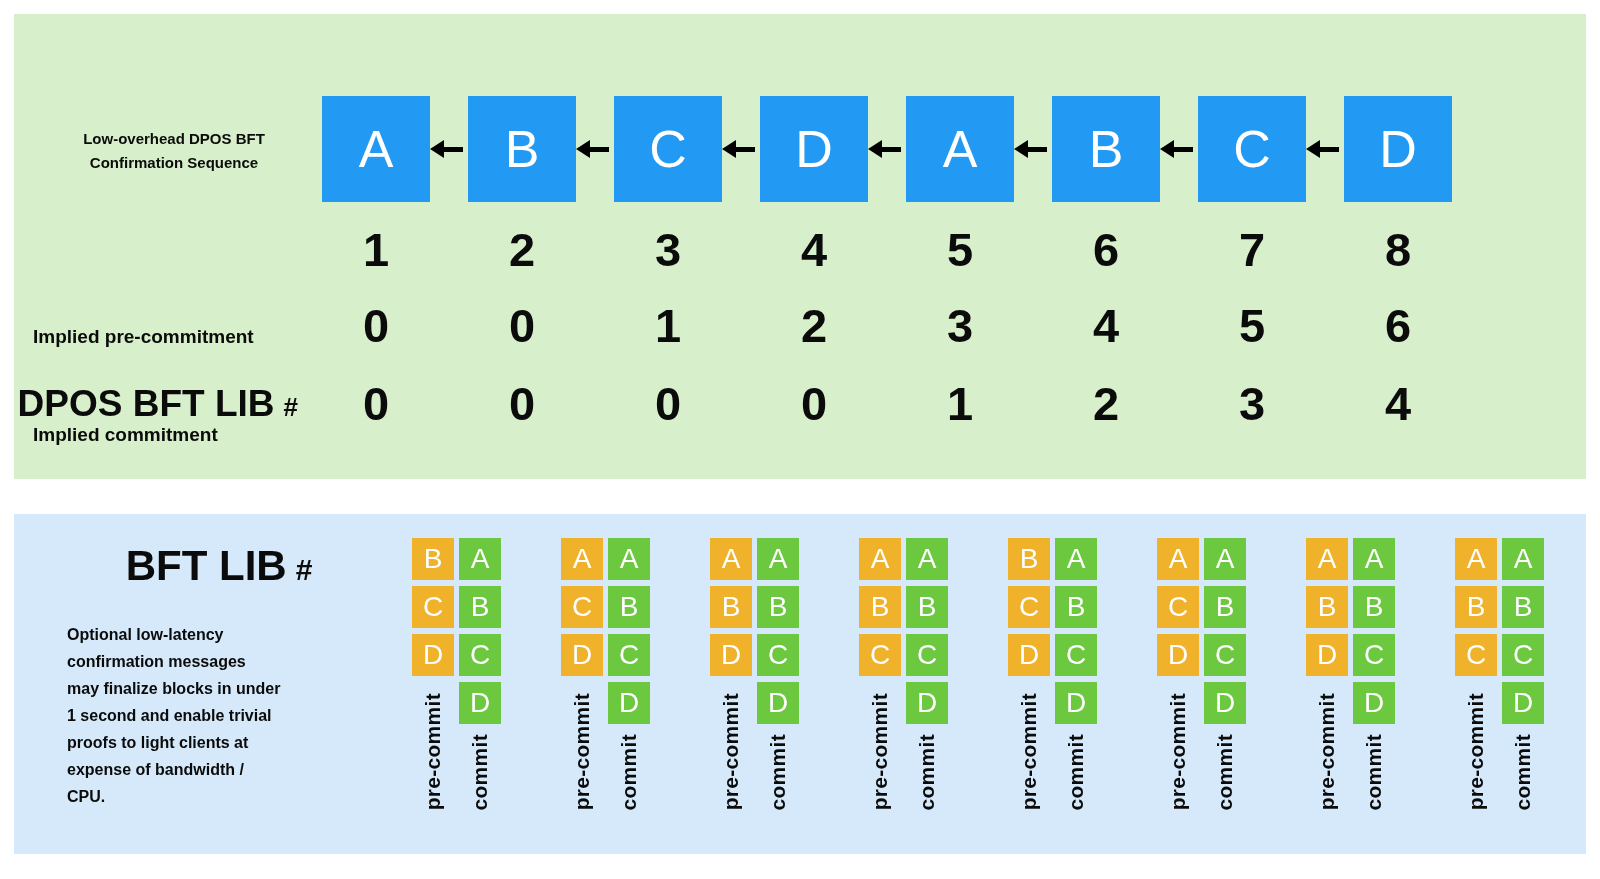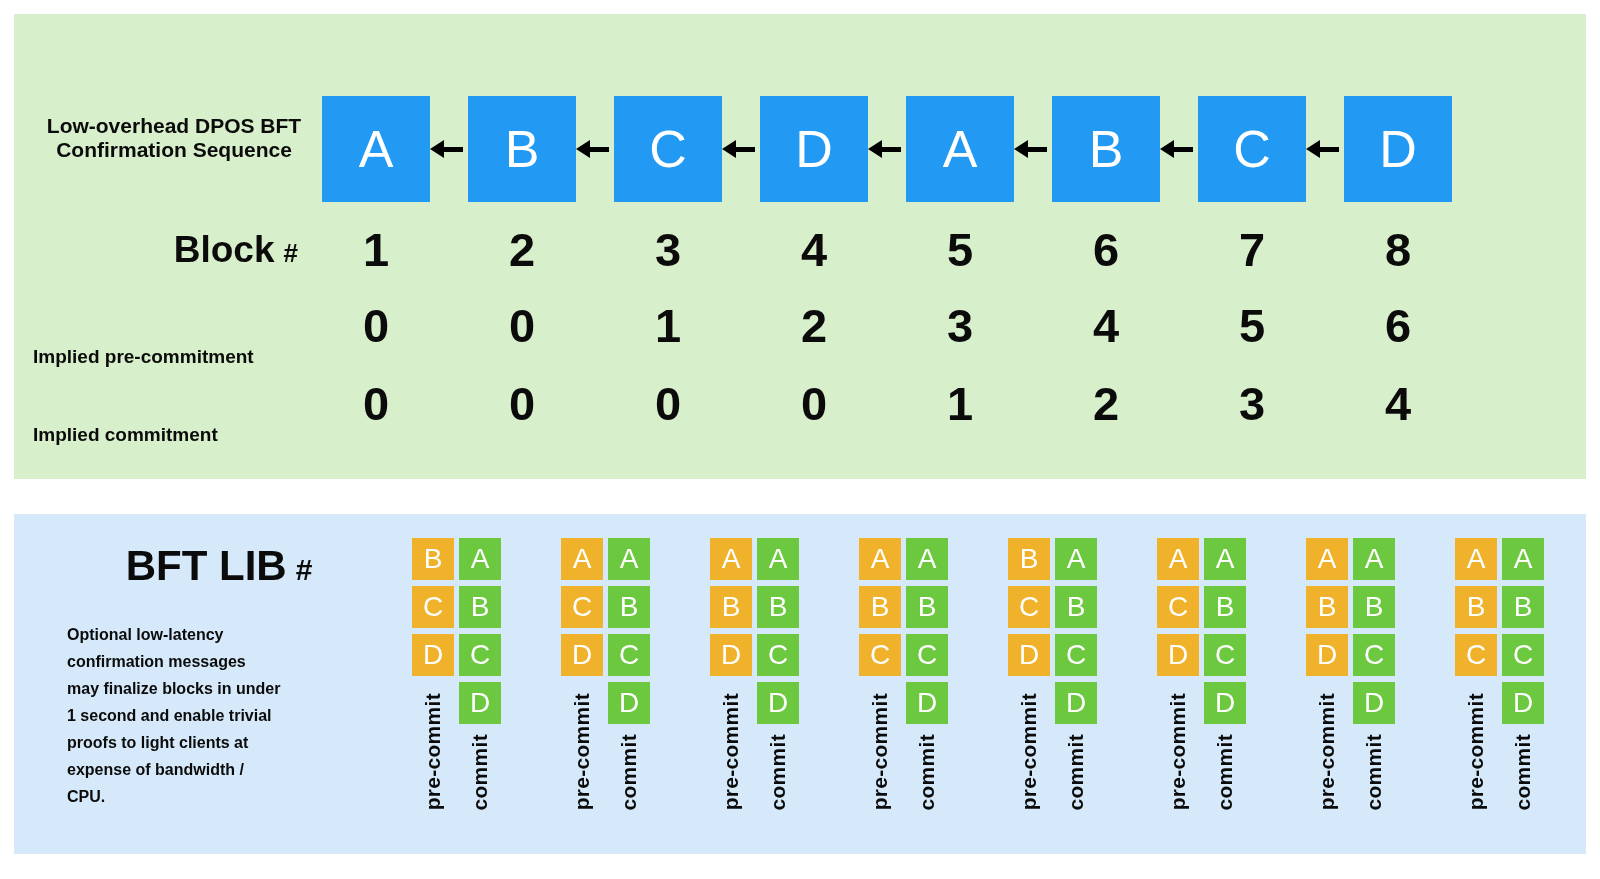--- a/index.html
+++ b/index.html
@@ -10,21 +10,21 @@
     font-family:"Liberation Sans", sans-serif;
     overflow:hidden;
   }
   .panel { position:absolute; }
   #top-panel    { left:14px; top:14px;  width:1572px; height:465px; background:#d7efca; }
   #bottom-panel { left:14px; top:514px; width:1572px; height:340px; background:#d5e9fa; }
 
   
   .producer-label { position:absolute; left:0; top:92px; width:320px; text-align:center; }
   .producer-title { font-size:33px; font-weight:700; }
-  .producer-sub   { margin-top:8px; font-size:21px; font-weight:700; line-height:24px; white-space:pre-line; }
+  .producer-sub   { margin-top:21px; font-size:15px; font-weight:700; line-height:24px; white-space:pre-line; }
 
   .blocks-row { position:absolute; left:308px; top:82px; height:106px; display:flex; align-items:center; }
   .block {
     width:108px; height:106px; background:#2299f2; color:#ffffff;
     font-size:52px; display:flex; align-items:center; justify-content:center;
   }
   .arrow-cell { width:38px; height:106px; display:flex; align-items:center; }
   .arrow-shape { position:relative; width:19px; height:5px; background:#000; margin-left:14px; }
   .arrow-shape::before {
     content:""; position:absolute; right:100%; top:50%; transform:translateY(-50%);
@@ -97,21 +97,20 @@
       <div class="arrow-cell">
         <span class="arrow-shape"></span>
       </div>
       <div class="block">C</div>
       <div class="arrow-cell">
         <span class="arrow-shape"></span>
       </div>
       <div class="block">D</div>
     </div>
 
-  <div class="row-label" style="top:208px"><span>Block</span><span class="hash">#</span></div>
   <div class="num-row" style="top:208px">
       <div class="num-cell">1</div>
       <div class="num-cell">2</div>
       <div class="num-cell">3</div>
       <div class="num-cell">4</div>
       <div class="num-cell">5</div>
       <div class="num-cell">6</div>
       <div class="num-cell">7</div>
       <div class="num-cell">8</div>
     </div>
@@ -119,22 +118,23 @@
   <div class="num-row" style="top:284px">
       <div class="num-cell">0</div>
       <div class="num-cell">0</div>
       <div class="num-cell">1</div>
       <div class="num-cell">2</div>
       <div class="num-cell">3</div>
       <div class="num-cell">4</div>
       <div class="num-cell">5</div>
       <div class="num-cell">6</div>
     </div>
-  <div class="row-sublabel" style="top:332px">Implied pre-commitment</div>
-
+  <div class="row-sublabel" style="top:312px">Implied pre-commitment</div>
+
+  <div class="row-label" style="top:362px"><span>DPOS BFT LIB</span><span class="hash">#</span></div>
   <div class="num-row" style="top:362px">
       <div class="num-cell">0</div>
       <div class="num-cell">0</div>
       <div class="num-cell">0</div>
       <div class="num-cell">0</div>
       <div class="num-cell">1</div>
       <div class="num-cell">2</div>
       <div class="num-cell">3</div>
       <div class="num-cell">4</div>
     </div>

